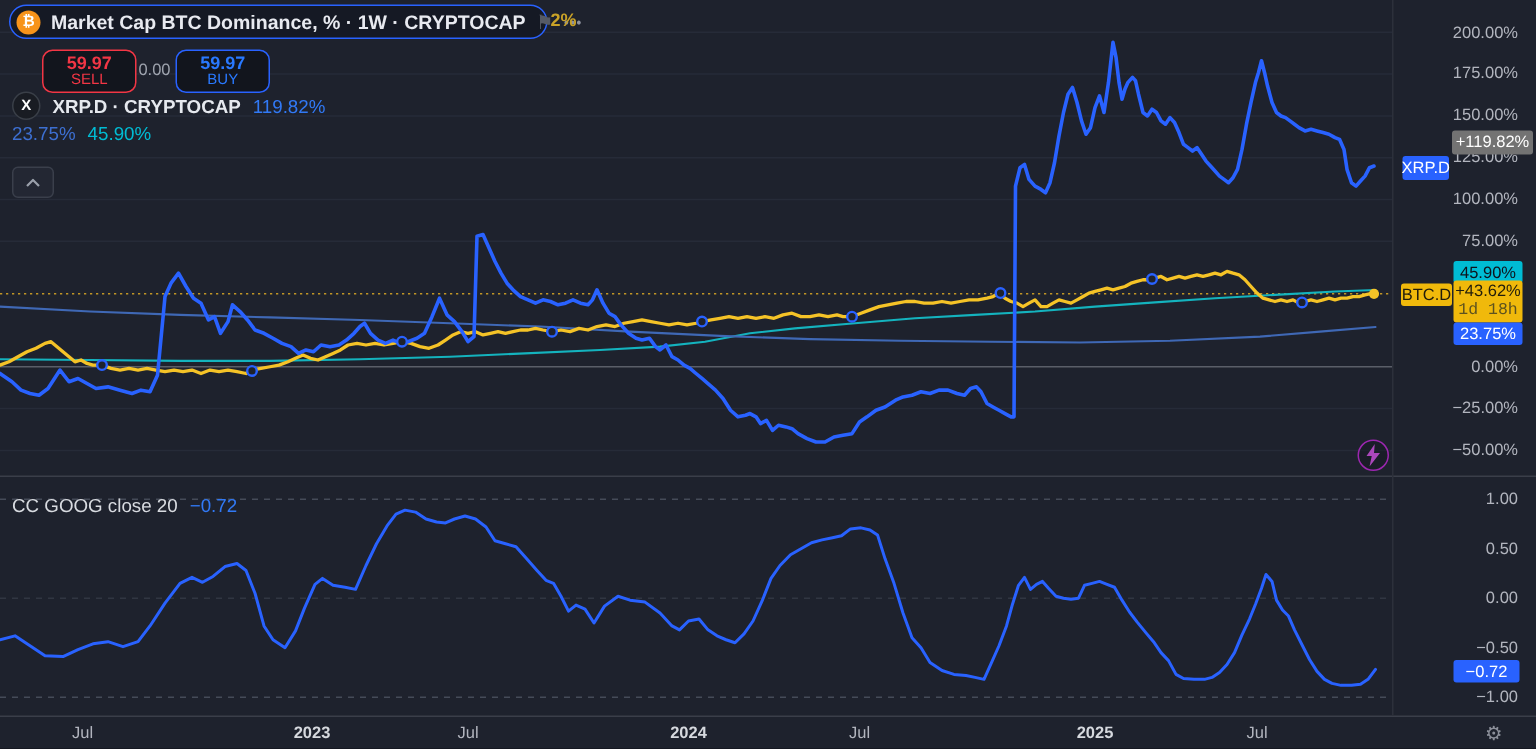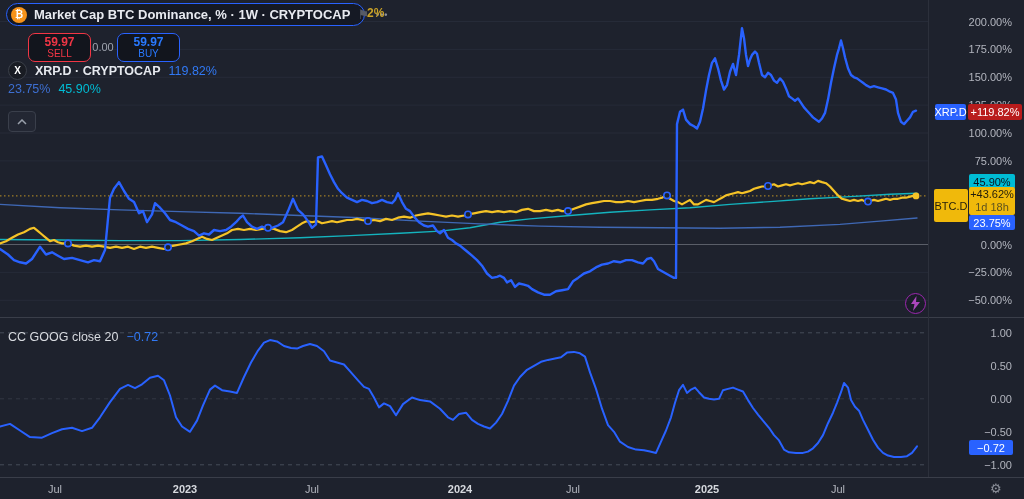--- a/index.html
+++ b/index.html
@@ -11,32 +11,32 @@
 
   
   .sep-h{position:absolute;left:0;width:1024px;height:1px;background:#3a3e49;}
   .sep-v{position:absolute;left:928px;top:0;width:1px;height:477px;background:#2c303b;}
 
   
   .price-axis{position:absolute;left:929px;top:0;width:95px;height:477px;}
   .tick{position:absolute;right:12px;transform:translateY(-50%);font-size:11px;color:#b2b5be;white-space:nowrap;}
   .axis-tag{position:absolute;font-size:11px;border-radius:2px;display:flex;align-items:center;justify-content:center;white-space:nowrap;}
   .tag-xrp-name{left:6px;top:104px;width:31px;height:16px;background:#2962ff;color:#fff;}
-  .tag-xrp-val{left:39px;top:104px;width:54px;height:16px;background:#b91c1c;color:#fff;}
+  .tag-xrp-val{left:39px;top:87px;width:54px;height:16px;background:#737373;color:#fff;}
   .tag-ma-slow{left:40px;top:174px;width:46px;height:15px;background:#00bcd4;color:#0e131c;}
-  .tag-btc-name{left:5px;top:189px;width:34px;height:33px;background:#f0b90b;color:#211d0c;}
+  .tag-btc-name{left:5px;top:189px;width:34px;height:15px;background:#f0b90b;color:#211d0c;}
   .tag-btc-val{left:40px;top:187px;width:46px;height:28px;background:#f0b90b;color:#211d0c;flex-direction:column;line-height:13px;}
-  .tag-btc-val .cd{color:#5d521f;}
+  .tag-btc-val .cd{color:#5d521f;font-family:Liberation Mono, monospace;}
   .tag-ma-fast{left:40px;top:215px;width:46px;height:15px;background:#2962ff;color:#fff;}
   .tag-cc-val{left:40px;top:440px;width:44px;height:15px;background:#2962ff;color:#fff;}
 
   
   .time-axis{position:absolute;left:0;top:478px;width:1024px;height:21px;}
   .tlabel{position:absolute;top:5px;transform:translateX(-50%);font-size:11px;color:#b2b5be;}
-  .tlabel.year{color:#d6d9de;font-weight:bold;}
+  .tlabel.year{color:#d6d9de;font-weight:bold;margin-left:23px;}
   .gear{position:absolute;left:990px;top:3px;font-size:13px;color:#8b8f99;cursor:pointer;}
 
   
   .symbol-pill{position:absolute;left:6px;top:3px;width:359px;height:23px;border:1px solid #2962ff;
                border-radius:12px;background:#151924;display:flex;align-items:center;gap:7px;
                padding:0 10px 0 4px;box-sizing:border-box;}
   .btc-logo{width:16px;height:16px;border-radius:50%;background:#f7931a;color:#fff;font-size:10px;font-weight:bold;
             display:flex;align-items:center;justify-content:center;flex:0 0 auto;}
   .symbol-title{font-size:13px;font-weight:bold;color:#e8eaf0;white-space:nowrap;}
   .flag{margin-left:auto;color:#565b66;font-size:13px;line-height:1;}
@@ -145,21 +145,21 @@
     </div>
     <div class="axis-tag tag-ma-fast">23.75%</div>
     <div class="axis-tag tag-cc-val">−0.72</div>
   </div>
 
   <div class="time-axis" id="time-axis">
     <div class="gear">⚙</div>
   <div class="tlabel" style="left: 55px;">Jul</div>
       <div class="tlabel year" style="left: 185px;">2023</div>
       <div class="tlabel" style="left: 312px;">Jul</div>
-      <div class="tlabel year" style="left: 460px; text-align: center;">2024</div>
+      <div class="tlabel year" style="left: 436px; text-align: center;">2024</div>
       <div class="tlabel" style="left: 573px;">Jul</div>
       <div class="tlabel year" style="left: 707px;">2025</div>
       <div class="tlabel" style="left: 838px;">Jul</div>
     </div>
 
   <div class="symbol-pill">
     <span class="btc-logo">₿</span>
     <span class="symbol-title">Market Cap BTC Dominance, % · 1W · CRYPTOCAP</span>
     <span class="flag">⚑</span>
     <span class="more-dots">•••</span>

